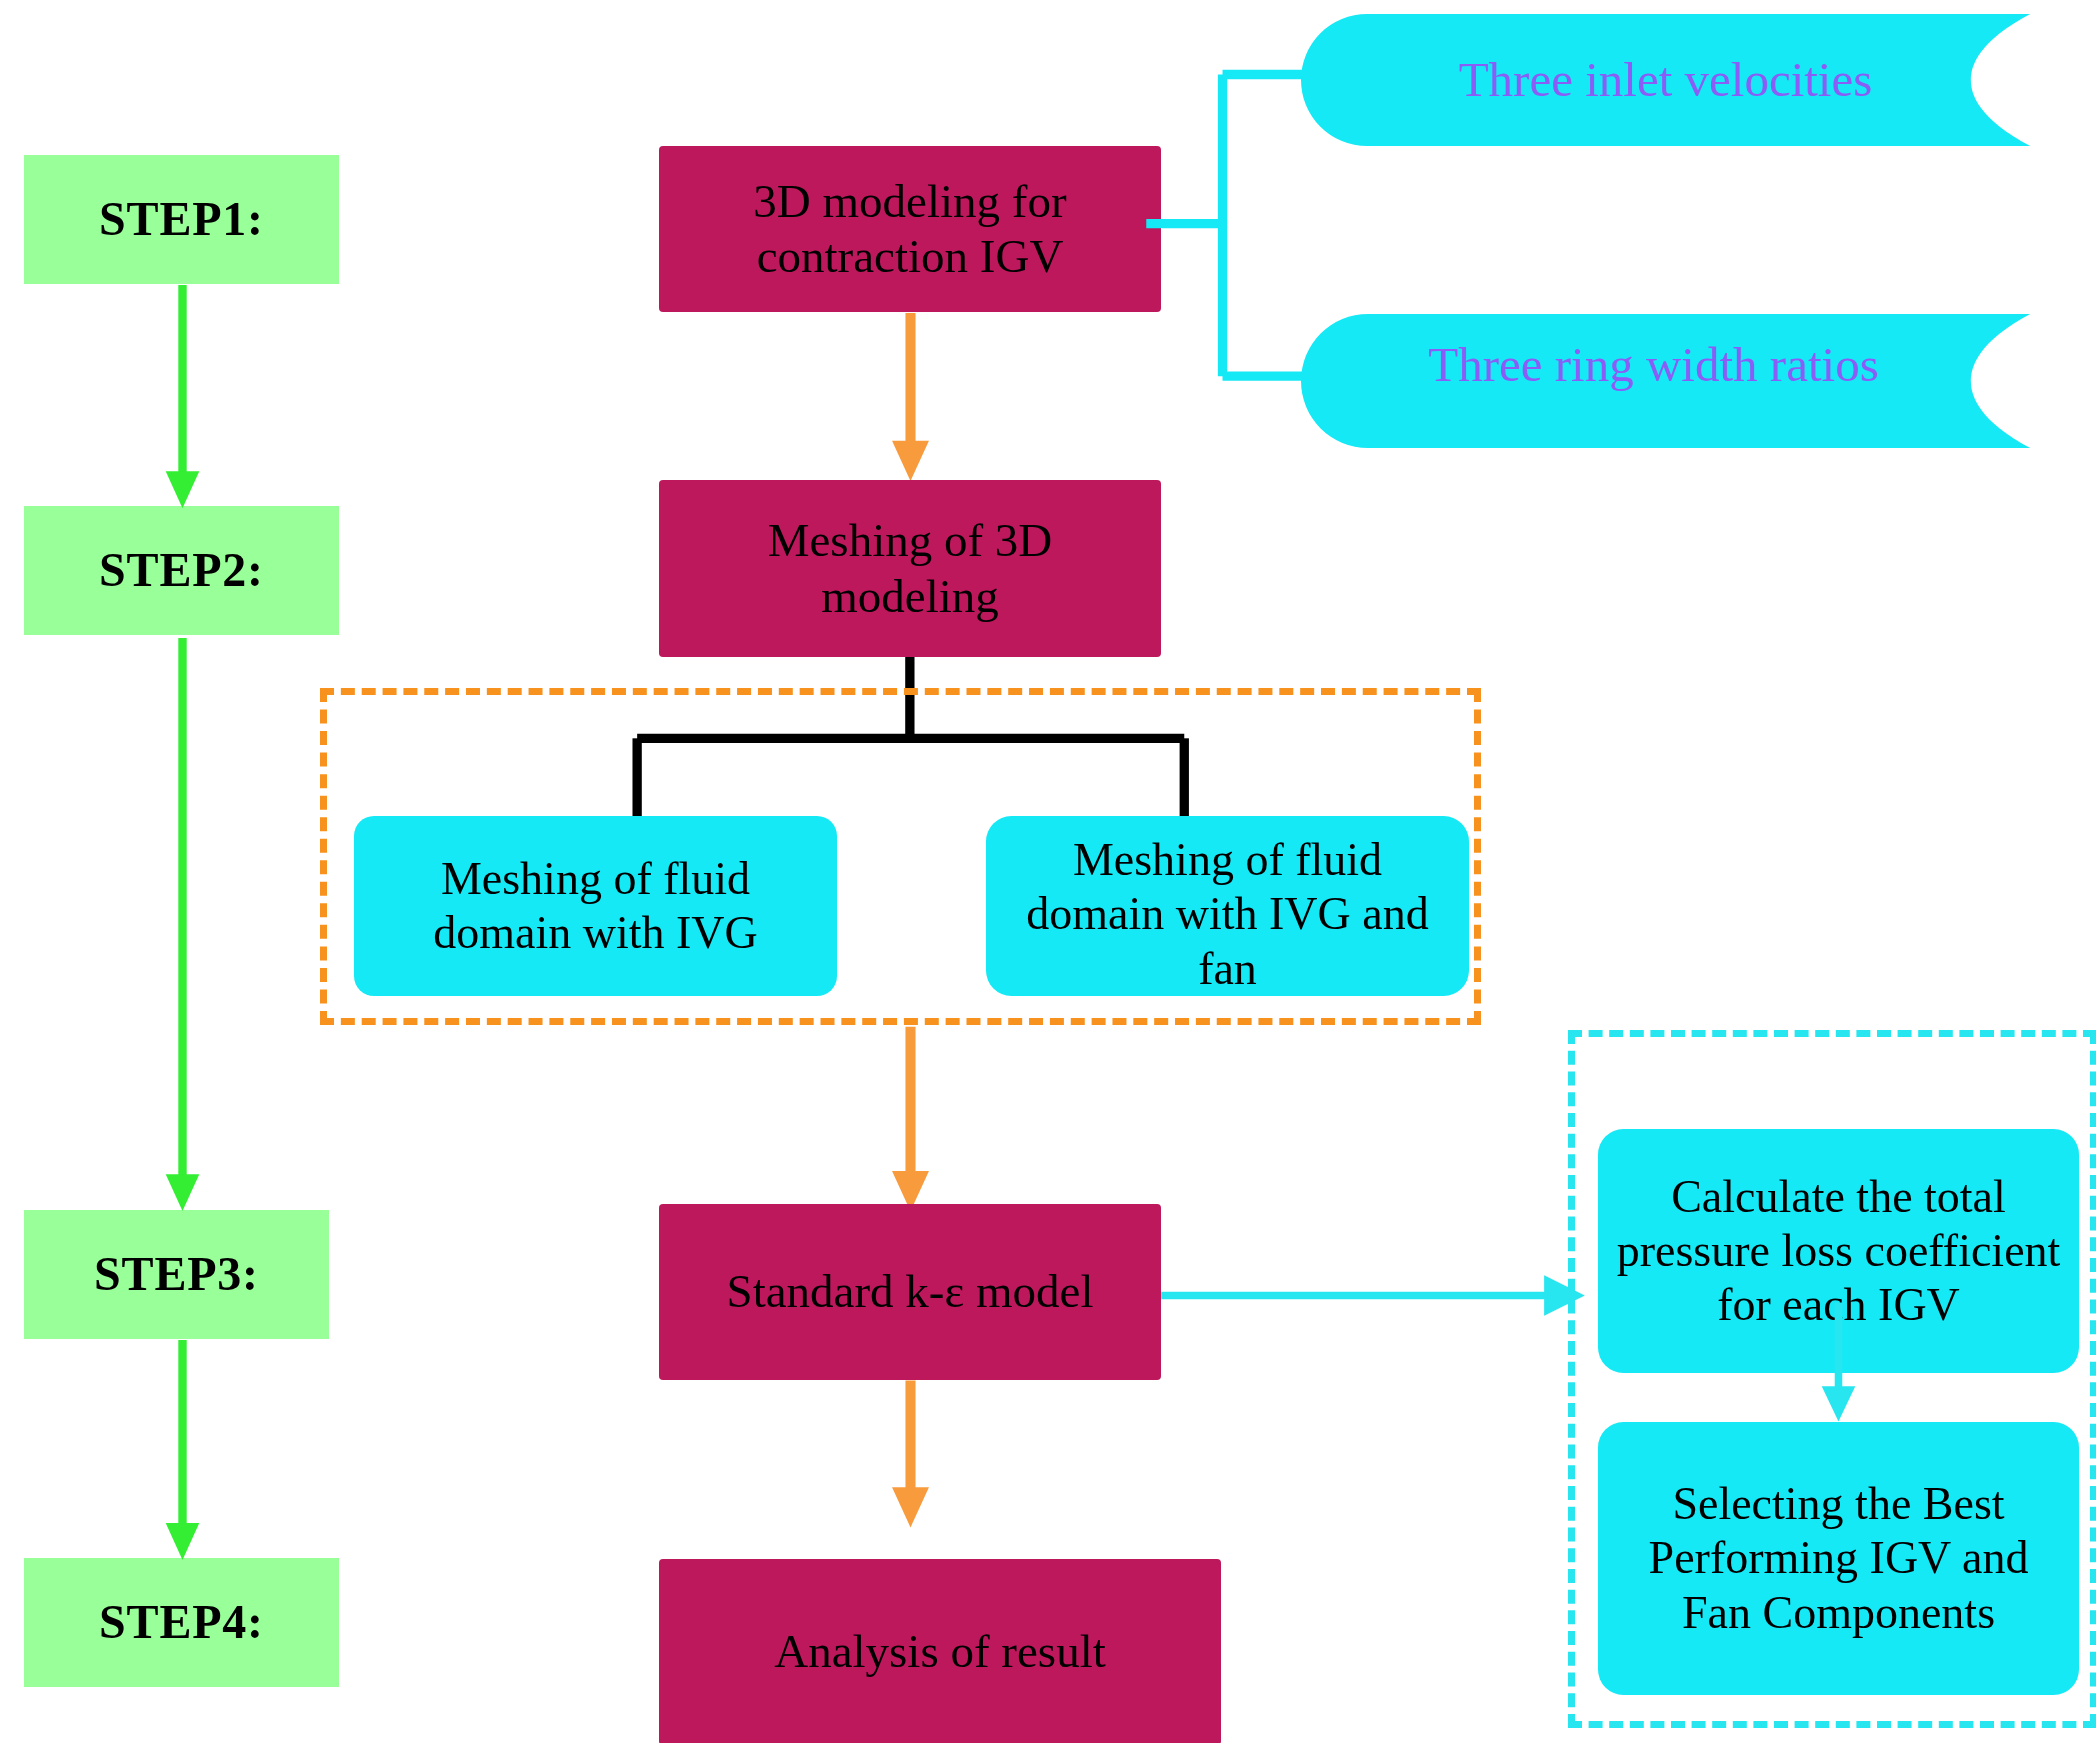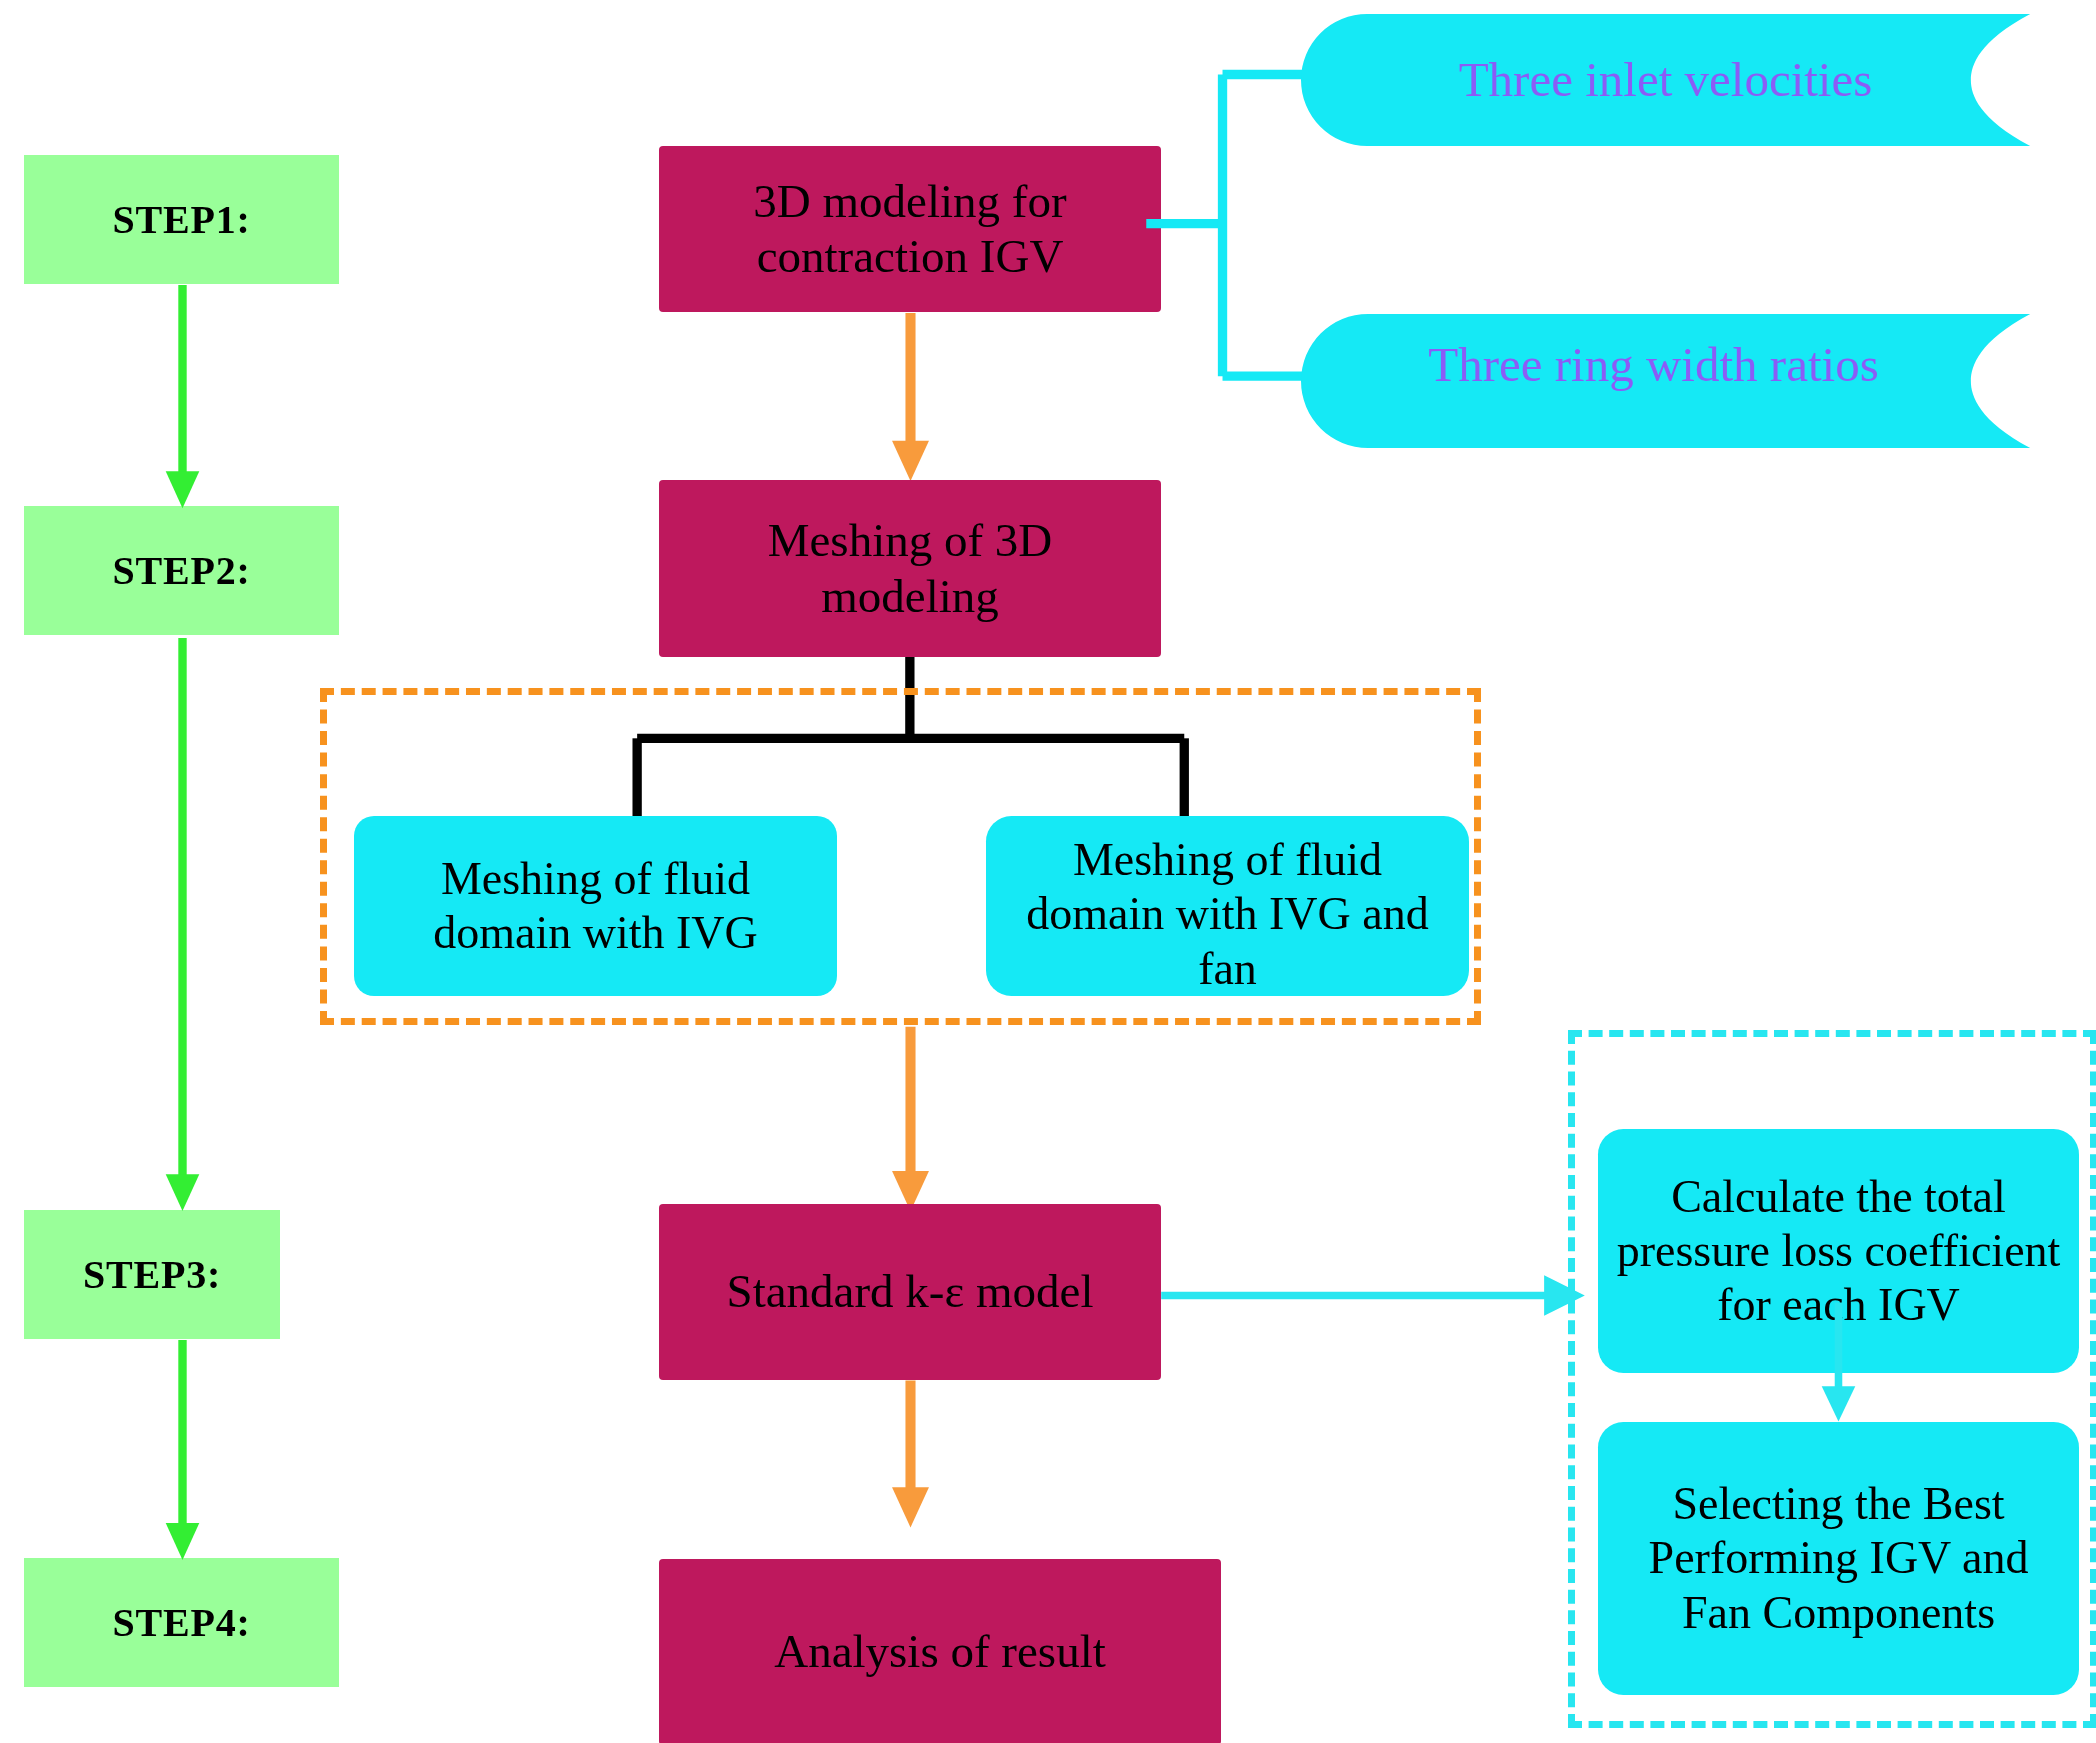--- a/index.html
+++ b/index.html
@@ -25,21 +25,21 @@
     justify-content: center;
     text-align: center;
     color: #000000;
     line-height: 1.18;
   }
 
   
   .step-box {
     background: #99FF99;
     font-weight: bold;
-    font-size: 40px;
+    font-size: 48px;
     letter-spacing: 0.8px;
   }
 
   
   .orange-box {
     background: #be185d;
     border-radius: 4px;
     font-size: 47px;
     font-family: Liberation Serif, serif;
   }
@@ -102,21 +102,21 @@
   <h1 class="vis-hidden">CFD simulation workflow for contraction IGV</h1>
 
   <div class="node step-box" style="left:24px; top:155px; width:315px; height:129px;">
     <span>STEP1:</span>
   </div>
 
   <div class="node step-box" style="left:24px; top:506px; width:315px; height:129px;text-align:right;">
     <span>STEP2:</span>
   </div>
 
-  <div class="node step-box" style="left:24px; top:1210px; width:256px; height:129px;">
+  <div class="node step-box" style="left:24px; top:1210px; width:305px; height:129px;">
     <span>STEP3:</span>
   </div>
 
   <div class="node step-box" style="left:24px; top:1558px; width:315px; height:129px;">
     <span>STEP4:</span>
   </div>
 
   <div class="conn" style="left:159px; top:284px; width:47px; height:225px;">
     <svg width="47" height="225" viewBox="0 0 56 266">
       <line x1="28" y1="0" x2="28" y2="238" stroke="#33EE33" stroke-width="10"></line>

